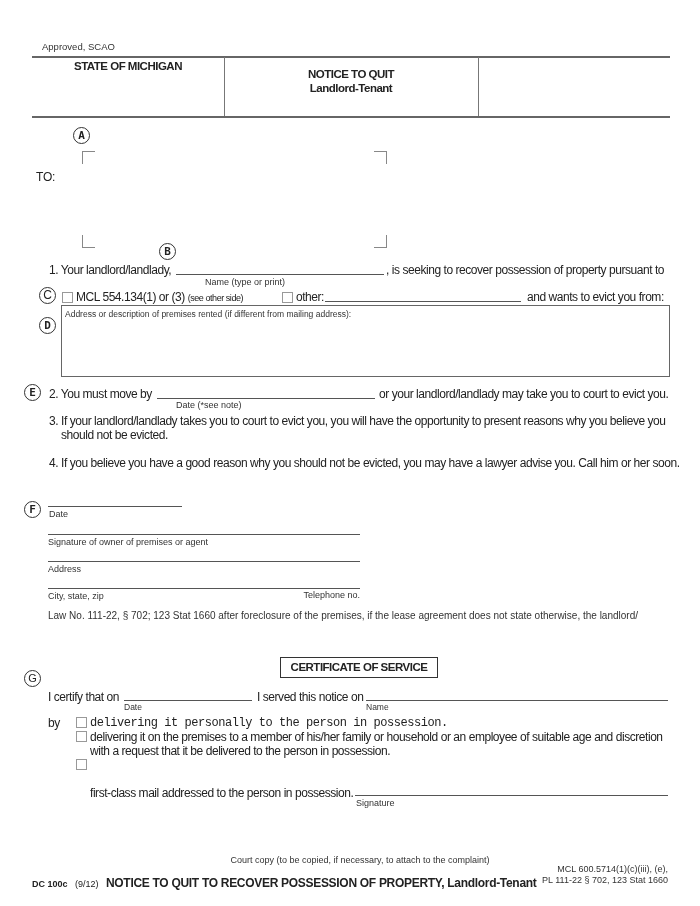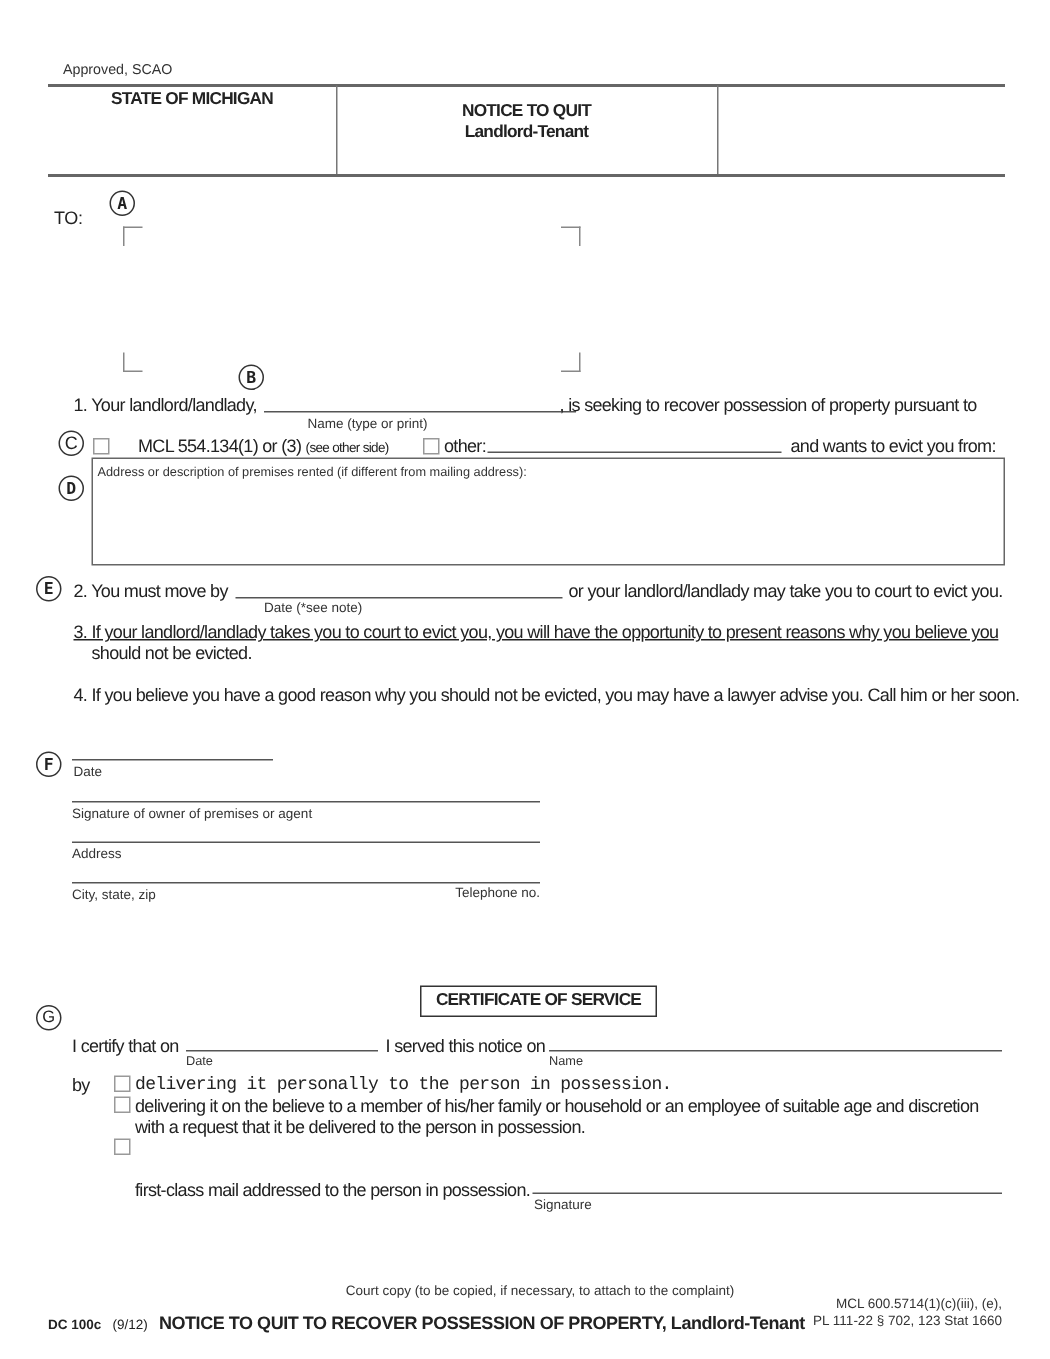--- a/index.html
+++ b/index.html
@@ -25,87 +25,88 @@
 <div class="abs" style="left:224px;top:57px;height:59px;border-left:1px solid #777;"></div>
 <div class="abs" style="left:478px;top:57px;height:59px;border-left:1px solid #777;"></div>
 <div class="abs" style="left:32px;top:60px;width:192px;text-align:center;font-weight:bold;font-size:11.5px;letter-spacing:-0.5px;">STATE OF MICHIGAN</div>
 <div class="abs" style="left:224px;top:67px;width:254px;text-align:center;font-weight:bold;font-size:11.5px;letter-spacing:-0.5px;line-height:14px;">
   <div>NOTICE TO QUIT</div>
   <div>Landlord-Tenant</div>
 </div>
 <div class="abs" style="left:480px;top:58px;width:188px;height:56px;"></div>
 
 <div class="circ" style="left:73px;top:127px;">A</div>
-<div class="abs txt" style="left:36px;top:138px;">TO:</div>
+<div class="abs txt" style="left:36px;top:170px;">TO:</div>
 <div class="abs" style="left:82px;top:151px;width:304px;height:96px;"></div>
 <div class="corner" style="left:82px;top:151px;border-top-width:1px;border-left-width:1px;"></div>
 <div class="corner" style="left:374px;top:151px;border-top-width:1px;border-right-width:1px;"></div>
 <div class="corner" style="left:82px;top:235px;border-bottom-width:1px;border-left-width:1px;"></div>
 <div class="corner" style="left:374px;top:235px;border-bottom-width:1px;border-right-width:1px;"></div>
 
 <div class="circ" style="left:159px;top:243px;">B</div>
 <div class="abs cond" style="left:49px;top:263px;">1. Your landlord/landlady,</div>
 <div class="line" style="left:176px;top:274px;width:208px;"></div>
 <div class="abs sm" style="left:205px;top:277px;">Name (type or print)</div>
-<div class="abs cond" style="left:373px;top:263px;text-align:center;">, is seeking to recover possession of property pursuant to</div>
+<div class="abs cond" style="left:386px;top:263px;text-align:center;">, is seeking to recover possession of property pursuant to</div>
 
 <div class="circ" style="left:39px;top:287px;font-family:'Liberation Sans',sans-serif;font-weight:normal;font-size:12px;">C</div>
 <div class="cb" style="left:62px;top:292px;"></div>
-<div class="abs cond" style="left:92px;top:290px;">
+<div class="abs cond" style="left:76px;top:290px;">
   <span>MCL 554.134(1) or (3)</span>
   <span style="font-size:9px;">(see other side)</span>
 </div>
 <div class="cb" style="left:282px;top:292px;"></div>
 <div class="abs cond" style="left:296px;top:290px;">other:</div>
 <div class="line" style="left:325px;top:301px;width:196px;"></div>
 <div class="abs cond" style="left:527px;top:290px;">and wants to evict you from:</div>
 
 <div class="circ" style="left:39px;top:317px;">D</div>
 <div class="abs" style="left:61px;top:305px;width:607px;height:70px;border:1px solid #666;">
   <div class="sm" style="padding:3px 0 0 3px;font-size:8.5px;">Address or description of premises rented (if different from mailing address):</div>
 </div>
 
 <div class="circ" style="left:24px;top:384px;">E</div>
 <div class="abs cond" style="left:49px;top:387px;">2. You must move by</div>
 <div class="line" style="left:157px;top:398px;width:218px;"></div>
 <div class="abs sm" style="left:176px;top:400px;">Date (*see note)</div>
 <div class="abs cond" style="left:379px;top:387px;">or your landlord/landlady may take you to court to evict you.</div>
 
-<div class="abs cond" style="left:49px;top:414px;text-decoration:underline;">3. If your landlord/landlady takes you to court to evict you, you will have the opportunity to present reasons why you believe you</div>
+<div class="abs cond" style="left:49px;top:414px;">3. If your landlord/landlady takes you to court to evict you, you will have the opportunity to present reasons why you believe you</div>
 <div class="abs cond" style="left:61px;top:428px;">should not be evicted.</div>
 <div class="abs cond" style="left:49px;top:456px;">4. If you believe you have a good reason why you should not be evicted, you may have a lawyer advise you.  Call him or her soon.</div>
 
 <div class="circ" style="left:24px;top:501px;">F</div>
 <div class="line" style="left:48px;top:506px;width:134px;"></div>
 <div class="abs sm" style="left:49px;top:509px;">Date</div>
 <div class="line" style="left:48px;top:534px;width:312px;"></div>
 <div class="abs sm" style="left:48px;top:537px;">Signature of owner of premises or agent</div>
 <div class="line" style="left:48px;top:561px;width:312px;"></div>
 <div class="abs sm" style="left:48px;top:564px;">Address</div>
 <div class="line" style="left:48px;top:588px;width:312px;"></div>
 <div class="abs sm" style="left:48px;top:591px;">City, state, zip</div>
 <div class="abs sm" style="left:300px;top:590px;width:60px;text-align:right;">Telephone no.</div>
 
 <div class="abs" style="left:48px;top:609px;font-size:10px;line-height:14px;color:#333;">
+  <div>Law No. 111-22, § 702; 123 Stat 1660 after foreclosure of the premises, if the lease agreement does not state otherwise, the landlord/</div>
 </div>
 
 <div class="abs" style="left:280px;top:657px;width:156px;height:19px;border:1px solid #333;text-align:center;font-weight:bold;font-size:11.5px;line-height:19px;letter-spacing:-0.5px;">CERTIFICATE OF SERVICE</div>
 <div class="circ" style="left:24px;top:670px;font-family:'Liberation Sans',sans-serif;font-weight:normal;">G</div>
 <div class="abs cond" style="left:48px;top:690px;">I certify that on</div>
 <div class="line" style="left:124px;top:700px;width:128px;"></div>
 <div class="abs sm" style="left:124px;top:702px;font-size:8.5px;">Date</div>
 <div class="abs cond" style="left:257px;top:690px;">I served this notice on</div>
 <div class="line" style="left:366px;top:700px;width:302px;"></div>
 <div class="abs sm" style="left:366px;top:702px;font-size:8.5px;">Name</div>
 
 <div class="abs cond" style="left:48px;top:716px;">by</div>
 <div class="cb" style="left:76px;top:717px;"></div>
 <div class="abs cond" style="left:90px;top:716px;font-family:Liberation Mono, monospace;">delivering it personally to the person in possession.</div>
 <div class="cb" style="left:76px;top:731px;"></div>
-<div class="abs cond" style="left:90px;top:730px;">delivering it on the believe to a member of his/her family or household or an employee of suitable age and discretion</div>
+<div class="abs cond" style="left:90px;top:730px;">delivering it on the premises to a member of his/her family or household or an employee of suitable age and discretion</div>
 <div class="abs cond" style="left:90px;top:744px;">with a request that it be delivered to the person in possession.</div>
 <div class="cb" style="left:76px;top:759px;"></div>
 <div class="abs cond" style="left:90px;top:786px;">first-class mail addressed to the person in possession.</div>
 
 <div class="line" style="left:355px;top:795px;width:313px;"></div>
 <div class="abs sm" style="left:356px;top:798px;">Signature</div>
 
 <div class="abs" style="left:0;top:855px;width:720px;text-align:center;font-size:9px;color:#333;">Court copy (to be copied, if necessary, to attach to the complaint)</div>
 <div class="abs" style="left:32px;top:873px;white-space:nowrap;">
   <span style="font-size:9px;font-weight:bold;">DC 100c</span>

